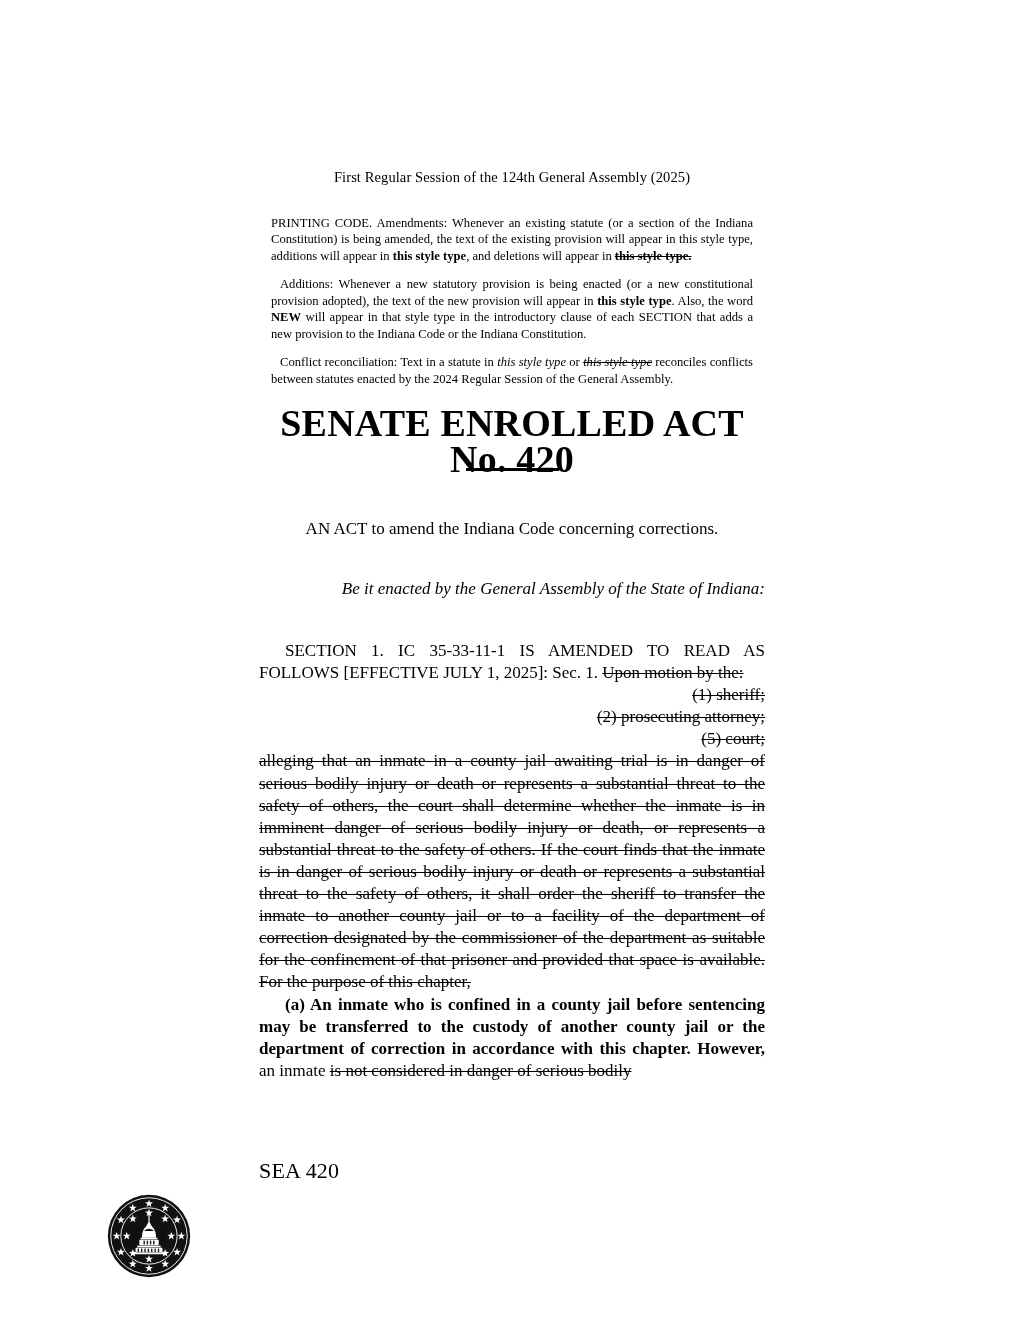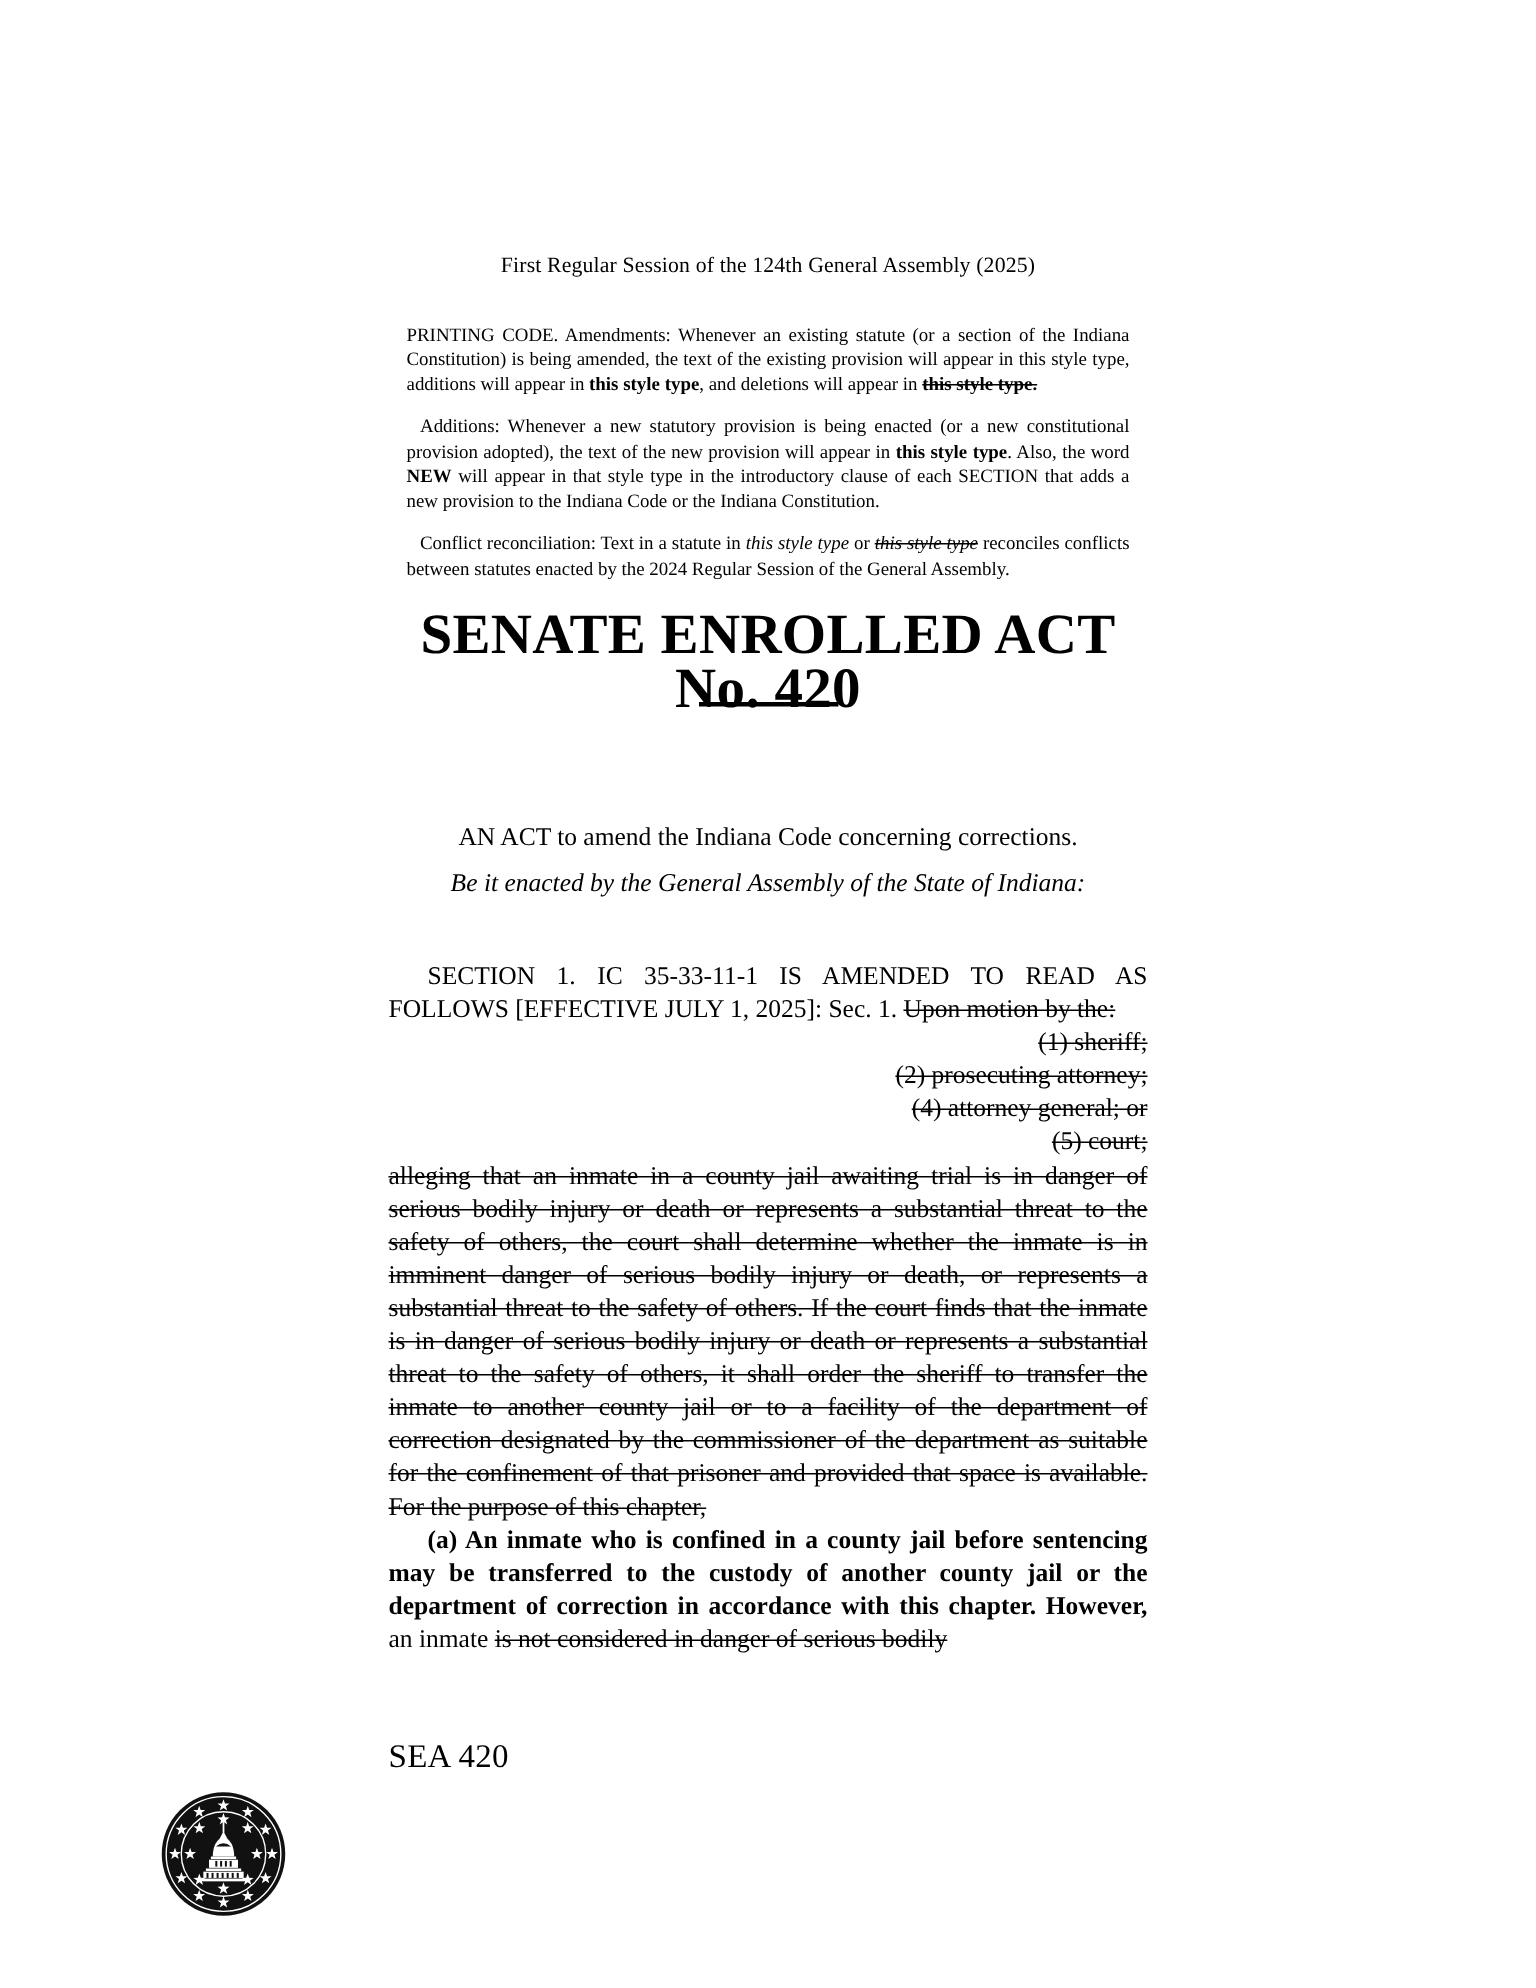--- a/index.html
+++ b/index.html
@@ -70,30 +70,30 @@
   }
   .rule {
     display: inline-block;
     width: 93px;
     height: 3px;
     background: #000;
     vertical-align: top;
   }
 
   .act-subject {
-    top: 546px;
+    top: 517px;
     text-align: center;
     font-size: 17px;
     line-height: 23px;
     font-family: Liberation Serif, serif;
   }
 
   .enacting {
     top: 577px;
-    text-align: center;
+    text-align: right;
     font-size: 17px;
     font-style: italic;
     line-height: 23px;
   }
 
   
   .body {
     top: 640px;
     font-size: 17px;
     line-height: 22.1px;
@@ -166,21 +166,20 @@
 
   <div class="col enacting">Be it enacted by the General Assembly of the State of Indiana:</div>
 
   <div class="col body">
 
     <p class="indent"><span>SECTION 1. IC 35-33-11-1 IS AMENDED TO READ AS FOLLOWS [EFFECTIVE JULY 1, 2025]: Sec. 1. </span><span class="strike">Upon motion by the:</span></p>
 
     <ul class="list">
       <li><span class="strike">(1) sheriff;</span></li>
       <li><span class="strike">(2) prosecuting attorney;</span></li>
-      <li><span class="strike">(4) attorney general; or</span></li>
       <li><span class="strike">(5) court;</span></li>
     </ul>
 
     <p><span class="strike">alleging that an inmate in a county jail awaiting trial is in danger of serious bodily injury or death or represents a substantial threat to the safety of others, the court shall determine whether the inmate is in imminent danger of serious bodily injury or death, or represents a substantial threat to the safety of others. If the court finds that the inmate is in danger of serious bodily injury or death or represents a substantial threat to the safety of others, it shall order the sheriff to transfer the inmate to another county jail or to a facility of the department of correction designated by the commissioner of the department as suitable for the confinement of that prisoner and provided that space is available. For the purpose of this chapter,</span></p>
 
     <p class="indent"><span class="bold">(a) An inmate who is confined in a county jail before sentencing may be transferred to the custody of another county jail or the department of correction in accordance with this chapter. However,</span><span> an inmate </span><span class="strike">is not considered in danger of serious bodily</span></p>
 
   </div>
 
   <div class="sea-footer">SEA 420</div>

